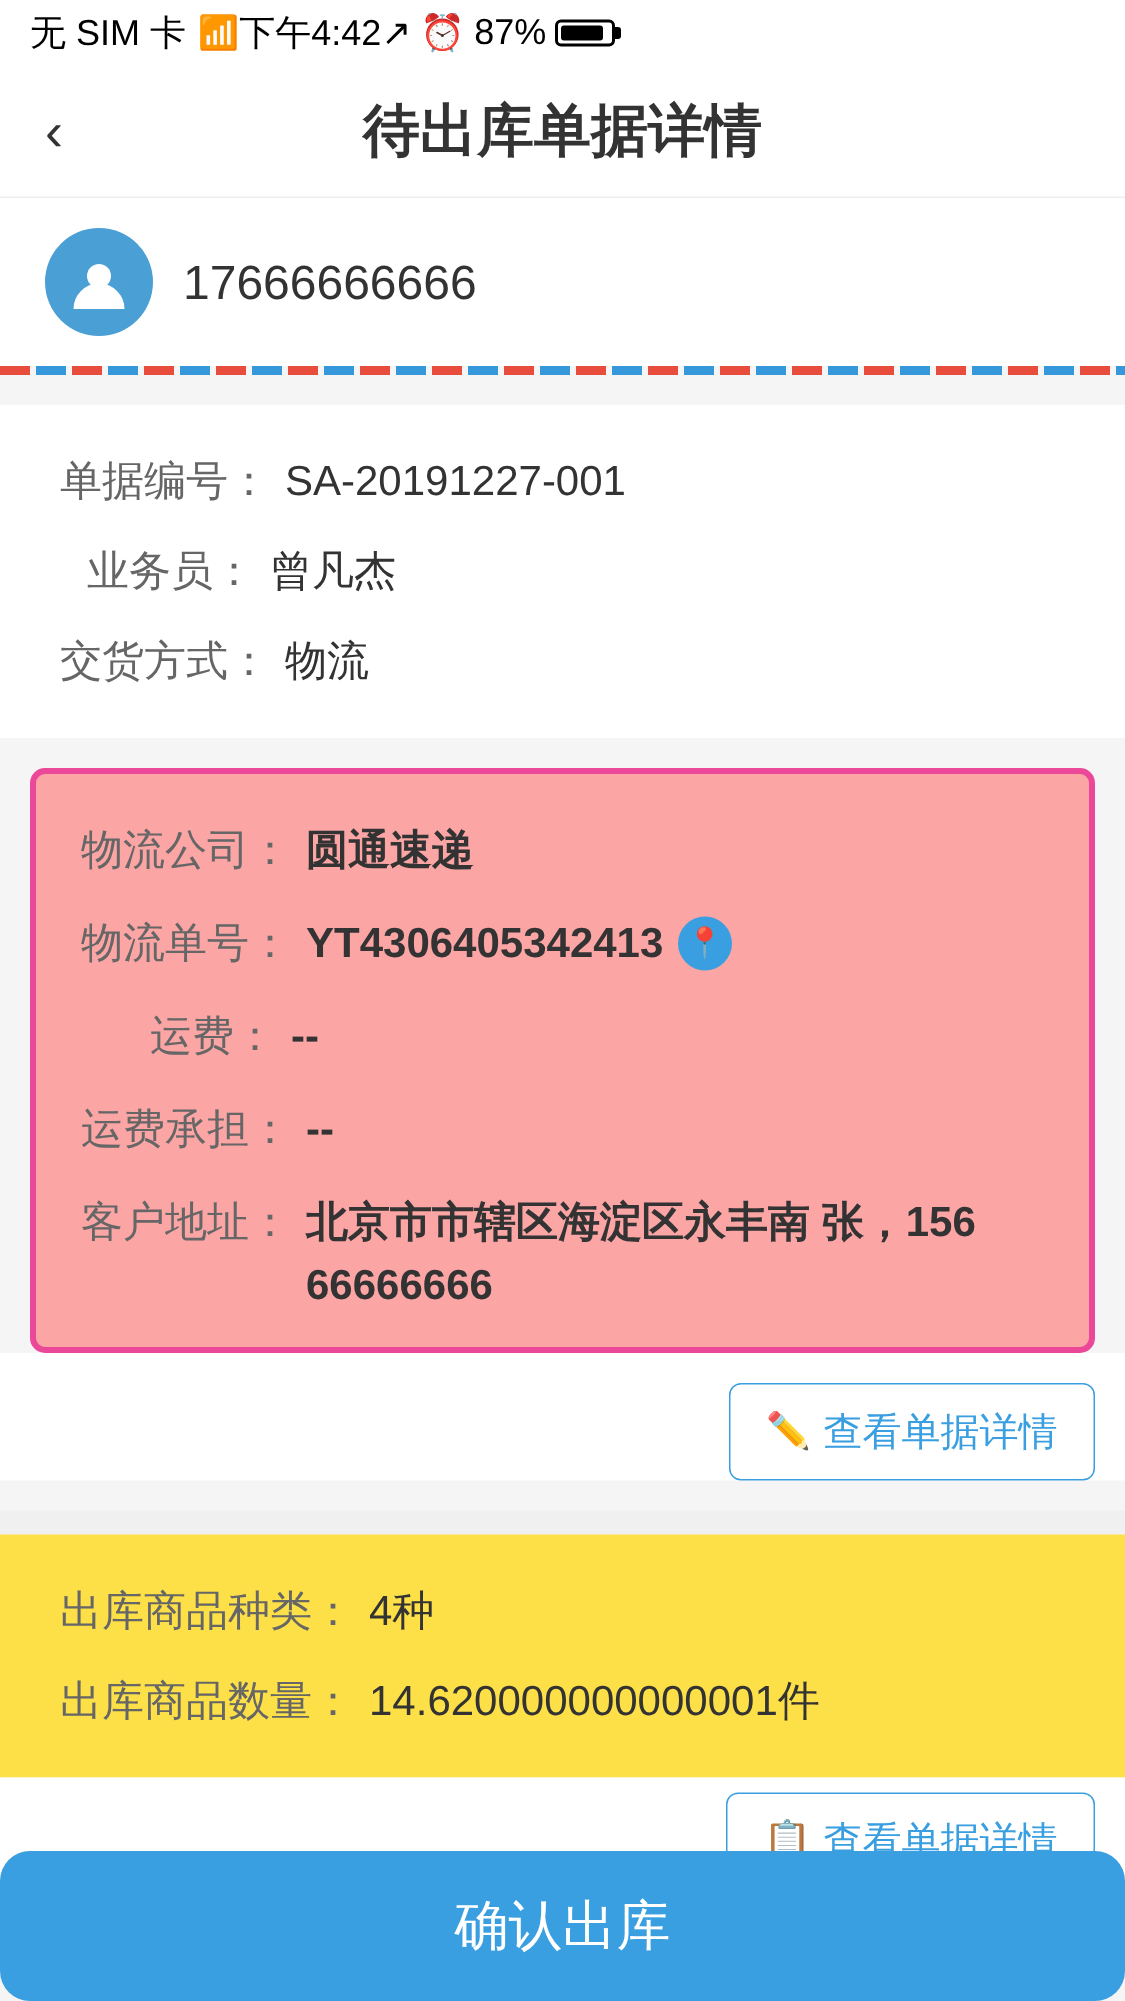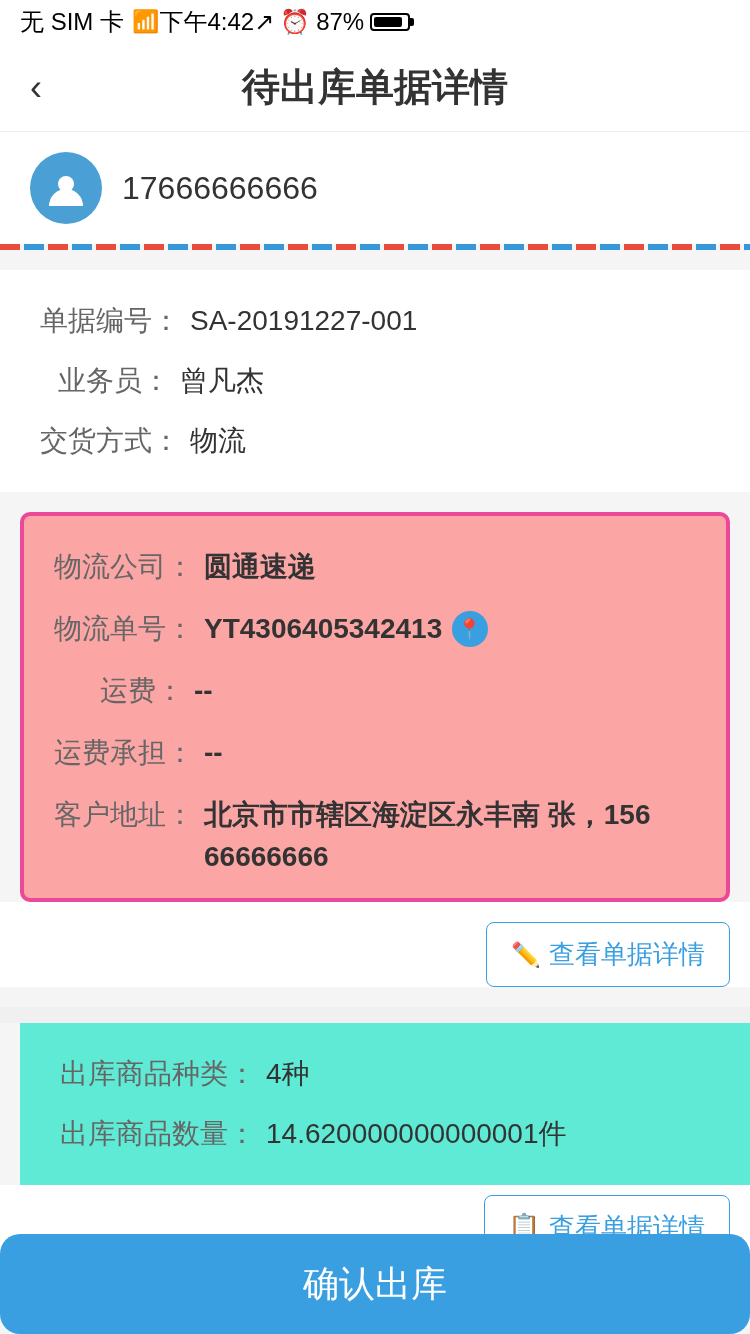--- a/index.html
+++ b/index.html
@@ -207,23 +207,22 @@
 
     
     .section-divider {
       height: 16px;
       background: #f0f0f0;
       margin-top: 20px;
     }
 
     
     .product-section {
-      background: #5eead4;
+      background: #fde047;
       padding: 30px 40px;
-      margin-left: 20px;
     }
 
     
     .view-detail-btn {
       display: flex;
       justify-content: flex-end;
       padding: 10px 20px 20px 20px;
       background: #fff;
     }
     .btn-view {

